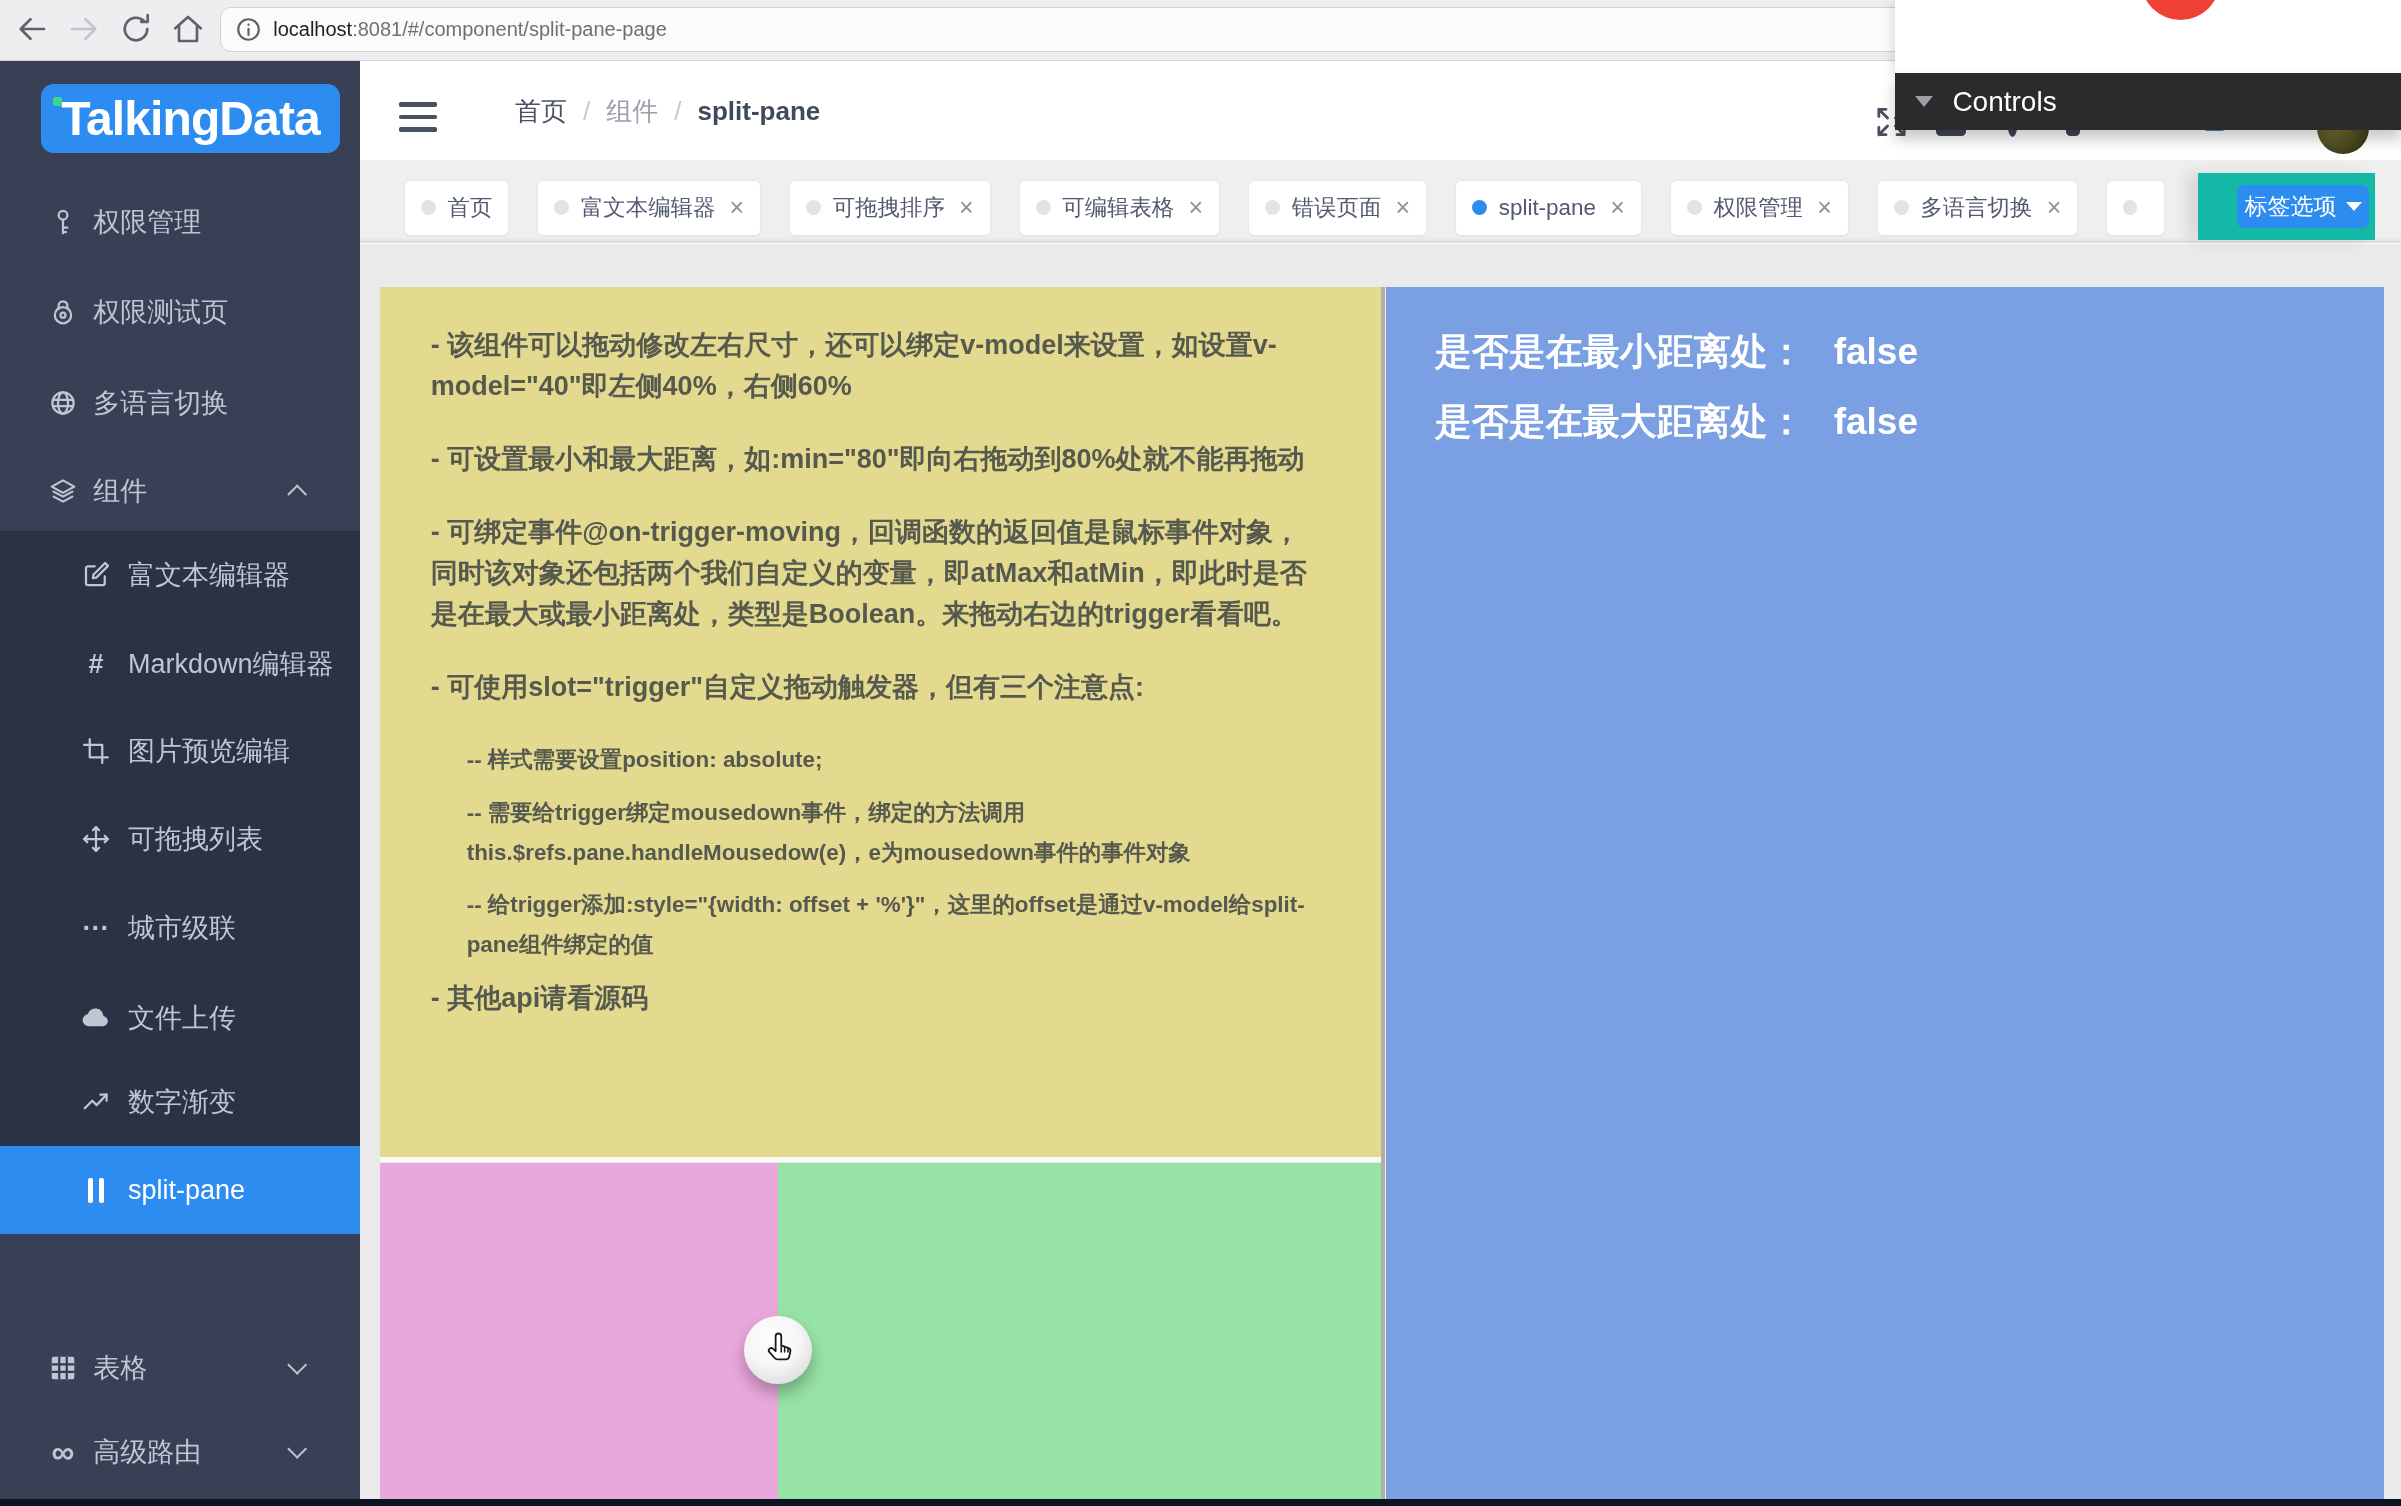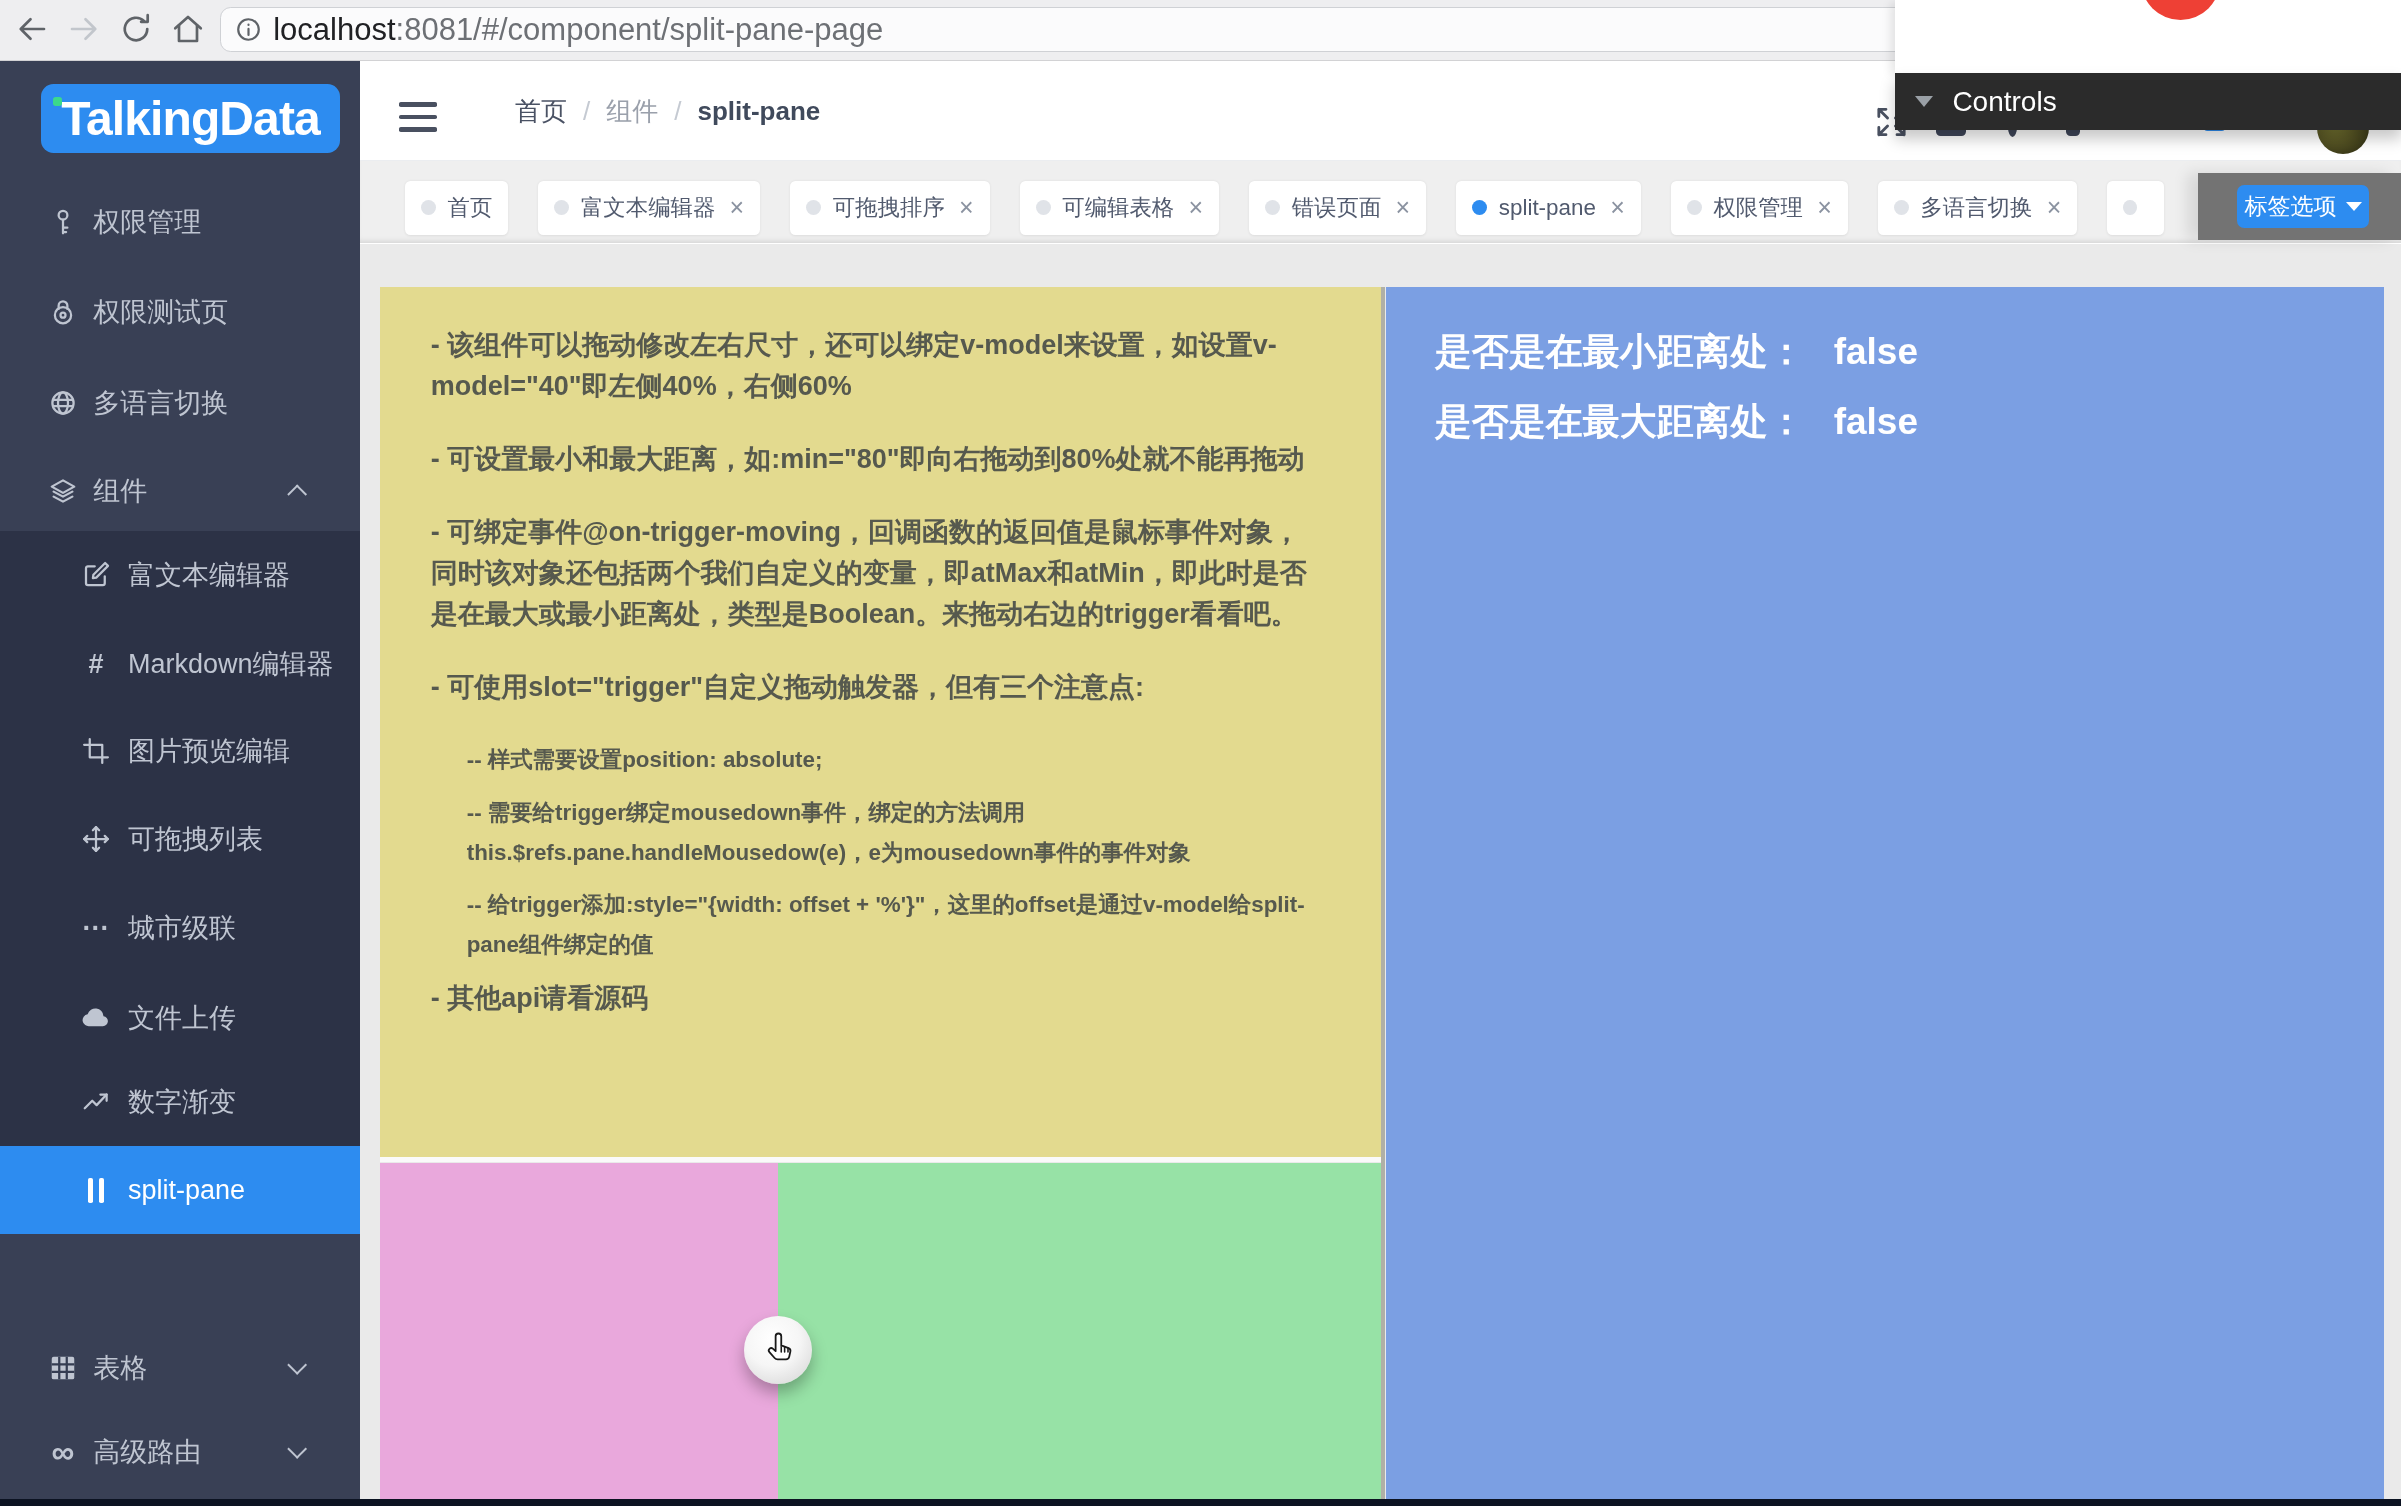--- a/index.html
+++ b/index.html
@@ -7,21 +7,21 @@
   body { font-family:"Liberation Sans","DejaVu Sans",sans-serif; overflow:hidden; background:#fff; }
   #screen { position:relative; width:2401px; height:1506px; overflow:hidden; background:#fff; }
 
   
   .chrome { position:absolute; left:0; top:0; width:2401px; height:61px; background:#eeeef0; border-bottom:1.8px solid #d2d2d4; z-index:5; }
   .nav-btn { position:absolute; top:10.7px; width:39px; height:39px; color:#5f6368; }
   .nav-btn svg { width:36px; height:36px; }
   .nav-btn.disabled { color:#c2c6cc; }
   .url-bar { position:absolute; left:220px; top:7.2px; width:2174px; height:45px; background:#fbfbfc; border:1.8px solid #cfd1d5; border-radius:10.7px; display:flex; align-items:center; padding-left:12.5px; }
   .url-bar svg { width:29px; height:29px; color:#5f6368; flex:0 0 auto; }
-  .url-text { font-size:31px; margin-left:10.7px; white-space:nowrap; }
+  .url-text { font-size:20px; margin-left:10.7px; white-space:nowrap; }
   .url-host { color:#202124; }
   .url-rest { color:#6d7075; }
 
   
   .sidebar { position:absolute; left:0; top:61px; width:360px; height:1445px; background:#394055; z-index:2; }
   .submenu-bg { position:absolute; left:0; top:470px; width:360px; height:703px; background:#2c3246; }
   .logo { position:absolute; left:41px; top:23px; width:299px; height:69px; background:#2d8cf0; border-radius:12.5px; display:flex; align-items:center; justify-content:center; }
   .logo-text { color:#fff; font-size:48px; font-weight:bold; letter-spacing:-0.9px; }
   .logo-dot { position:absolute; left:11.6px; top:13.4px; width:9px; height:9px; background:#3bd98c; border-radius:2.7px; }
   .mi { position:absolute; left:0; width:360px; height:84px; display:flex; align-items:center; color:#bfc5d1; font-size:27px; cursor:pointer; }
@@ -55,21 +55,21 @@
 
   
   .tabsrow { position:absolute; left:360px; top:161px; width:2041px; height:82px; background:#efefef; box-shadow:inset 0 -5.4px 7.2px -5.4px rgba(0,0,0,.18); z-index:3; }
   .tabs { position:absolute; left:45px; top:19.7px; display:flex; gap:30px; }
   .tab { height:54px; background:#fff; border-radius:5.4px; box-shadow:0 0.9px 2.7px rgba(0,0,0,.08); display:flex; align-items:center; padding:0 16px; cursor:pointer; flex:0 0 auto; }
   .tab-dot { width:15px; height:15px; border-radius:50%; background:#e0e3e8; margin-right:11.6px; }
   .tab.active .tab-dot { background:#2d8cf0; }
   .tab-label { font-size:22.4px; color:#515a6e; white-space:nowrap; }
   .tab-close { font-size:25px; color:#8b93a1; margin-left:14.3px; line-height:1; }
   .tab.partial { width:57px; overflow:hidden; }
-  .options-panel { position:absolute; left:1838px; top:11.6px; width:203px; height:67px; background:#737373; box-shadow:-10.7px 0 14.3px rgba(0,0,0,.10); z-index:4; }
+  .options-panel { position:absolute; left:1838px; top:11.6px; width:177px; height:67px; background:#14b8a6; box-shadow:-10.7px 0 14.3px rgba(0,0,0,.10); z-index:4; }
   .tag-btn { position:absolute; left:39px; top:12.5px; width:132px; height:43px; background:#2d8cf0; border-radius:7.2px; color:#fff; display:flex; align-items:center; justify-content:center; gap:9px; font-size:23px; cursor:pointer; }
   .caret-dn { width:0; height:0; border-left:8px solid transparent; border-right:8px solid transparent; border-top:9.8px solid #fff; }
 
   
   .content { position:absolute; left:360px; top:244px; width:2041px; height:1262px; background:#eaeaea; z-index:1; }
   .demo { position:absolute; left:19.7px; top:43px; width:2004px; height:1220px; }
   .pane-yellow { position:absolute; left:0; top:0; width:1001px; height:870px; background:#e3da8f; }
   .h-trigger { position:absolute; left:0; top:870px; width:1001px; height:5.4px; background:#fafafa; cursor:row-resize; }
   .pane-pink { position:absolute; left:0; top:876px; width:398px; height:344px; background:#e9a8dc; }
   .pane-green { position:absolute; left:398px; top:876px; width:603px; height:344px; background:#97e2a6; }

